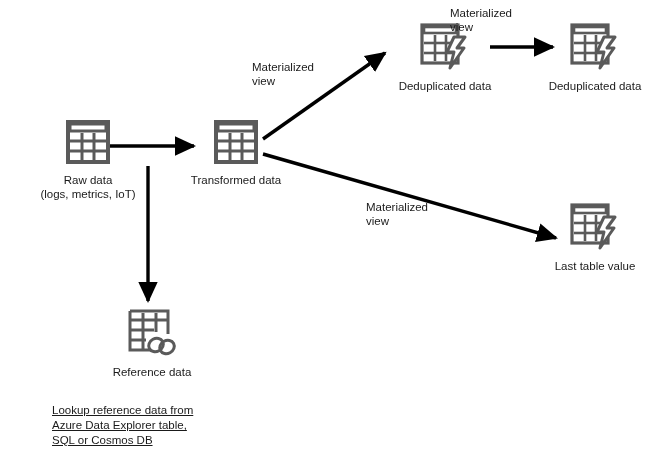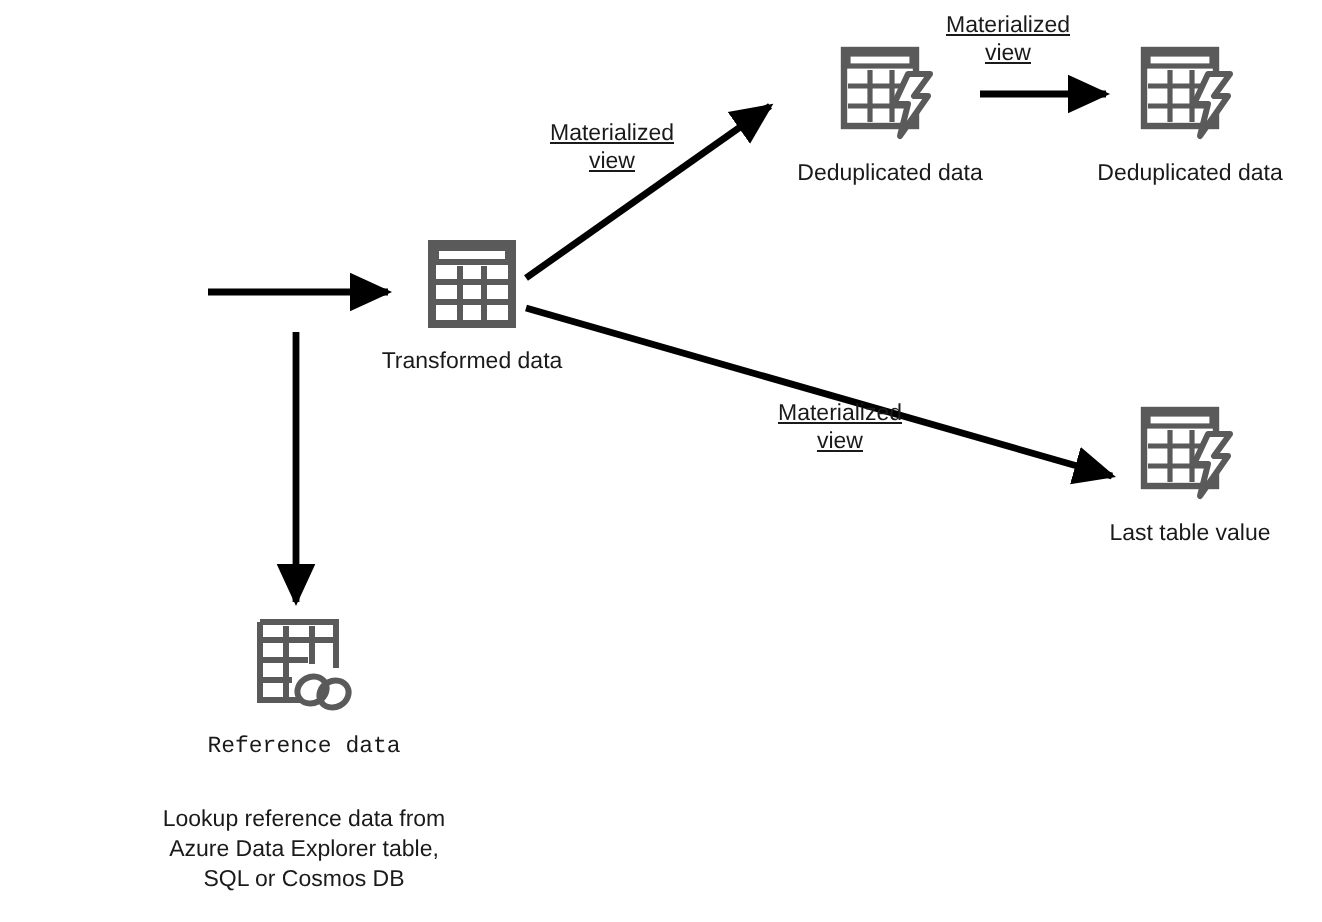--- a/index.html
+++ b/index.html
@@ -43,40 +43,40 @@
     font-size: 11.5px;
     line-height: 13.5px;
     text-align: center;
     color: #1a1a1a;
     white-space: pre-line;
   }
   .edge-label {
     position: absolute;
     font-size: 11.5px;
     line-height: 14px;
-    text-align: center;
+    text-align: left;
+    color: #1a1a1a;
+    white-space: pre-line;
+  }
+  .caption {
+    position: absolute;
+    font-size: 11.5px;
+    line-height: 15px;
+    text-align: left;
     color: #1a1a1a;
     white-space: pre-line;
     text-decoration: underline;
-  }
-  .caption {
-    position: absolute;
-    font-size: 11.5px;
-    line-height: 15px;
-    text-align: center;
-    color: #1a1a1a;
-    white-space: pre-line;
   }
   
   #node-raw        { left: 18px;  top: 118px; width: 140px; }
   #node-transformed{ left: 166px; top: 118px; width: 140px; }
   #node-dedup      { left: 370px; top: 22px;  width: 150px; }
   #node-downsampled{ left: 520px; top: 22px;  width: 150px; }
   #node-lastknown  { left: 520px; top: 202px; width: 150px; }
-  #node-reference  { left: 82px;  top: 308px; width: 140px; font-family: Liberation Mono, monospace; }
+  #node-reference  { left: 82px;  top: 308px; width: 140px; }
 
   #label-mv-dedup      { left: 252px; top: 60px;  width: 108px; }
   #label-mv-downsample { left: 450px; top: 6px;   width: 108px; }
   #label-mv-lastknown  { left: 366px; top: 200px; width: 108px; }
 
   #caption-reference   { left: 52px;  top: 403px; width: 200px; }
 </style>
 </head>
 <body>
 
@@ -93,32 +93,46 @@
 
     <line x1="148" y1="166" x2="148" y2="301" stroke="#000000" stroke-width="3.4" marker-end="url(#ah)"></line>
 
     <line x1="263" y1="139" x2="385" y2="53" stroke="#000000" stroke-width="3.4" marker-end="url(#ah)"></line>
 
     <line x1="490" y1="47" x2="553" y2="47" stroke="#000000" stroke-width="3.4" marker-end="url(#ah)"></line>
 
     <line x1="263" y1="154" x2="556" y2="238" stroke="#000000" stroke-width="3.4" marker-end="url(#ah)"></line>
   </svg>
 
-
-  <div class="node" id="node-transformed">
+  <div class="node" id="node-raw">
     <span class="node-icon">
       <svg width="48" height="48" viewBox="0 0 48 48">
         <rect x="4" y="4" width="40" height="40" fill="#ffffff" stroke="#5a5a5a" stroke-width="4"></rect>
         <rect x="6" y="6" width="36" height="7" fill="#ffffff" stroke="#5a5a5a" stroke-width="3"></rect>
         <line x1="6" y1="23" x2="42" y2="23" stroke="#5a5a5a" stroke-width="3"></line>
         <line x1="6" y1="33" x2="42" y2="33" stroke="#5a5a5a" stroke-width="3"></line>
         <line x1="18" y1="15" x2="18" y2="42" stroke="#5a5a5a" stroke-width="3"></line>
         <line x1="30" y1="15" x2="30" y2="42" stroke="#5a5a5a" stroke-width="3"></line>
       </svg>
     </span>
+    <span class="node-label">Raw data
+(logs, metrics, IoT)</span>
+  </div>
+
+  <div class="node" id="node-transformed">
+    <span class="node-icon">
+      <svg width="48" height="48" viewBox="0 0 48 48">
+        <rect x="4" y="4" width="40" height="40" fill="#ffffff" stroke="#5a5a5a" stroke-width="4"></rect>
+        <rect x="6" y="6" width="36" height="7" fill="#ffffff" stroke="#5a5a5a" stroke-width="3"></rect>
+        <line x1="6" y1="23" x2="42" y2="23" stroke="#5a5a5a" stroke-width="3"></line>
+        <line x1="6" y1="33" x2="42" y2="33" stroke="#5a5a5a" stroke-width="3"></line>
+        <line x1="18" y1="15" x2="18" y2="42" stroke="#5a5a5a" stroke-width="3"></line>
+        <line x1="30" y1="15" x2="30" y2="42" stroke="#5a5a5a" stroke-width="3"></line>
+      </svg>
+    </span>
     <span class="node-label">Transformed data</span>
   </div>
 
   <div class="node" id="node-dedup">
     <span class="node-icon">
       <svg width="52" height="50" viewBox="0 0 52 50">
         <g>
           <rect x="3" y="3" width="36" height="38" fill="#ffffff" stroke="#5a5a5a" stroke-width="3.2"></rect>
           <rect x="5" y="5" width="32" height="6" fill="#ffffff" stroke="#5a5a5a" stroke-width="2.6"></rect>
           <line x1="5" y1="21" x2="37" y2="21" stroke="#5a5a5a" stroke-width="2.6"></line>

